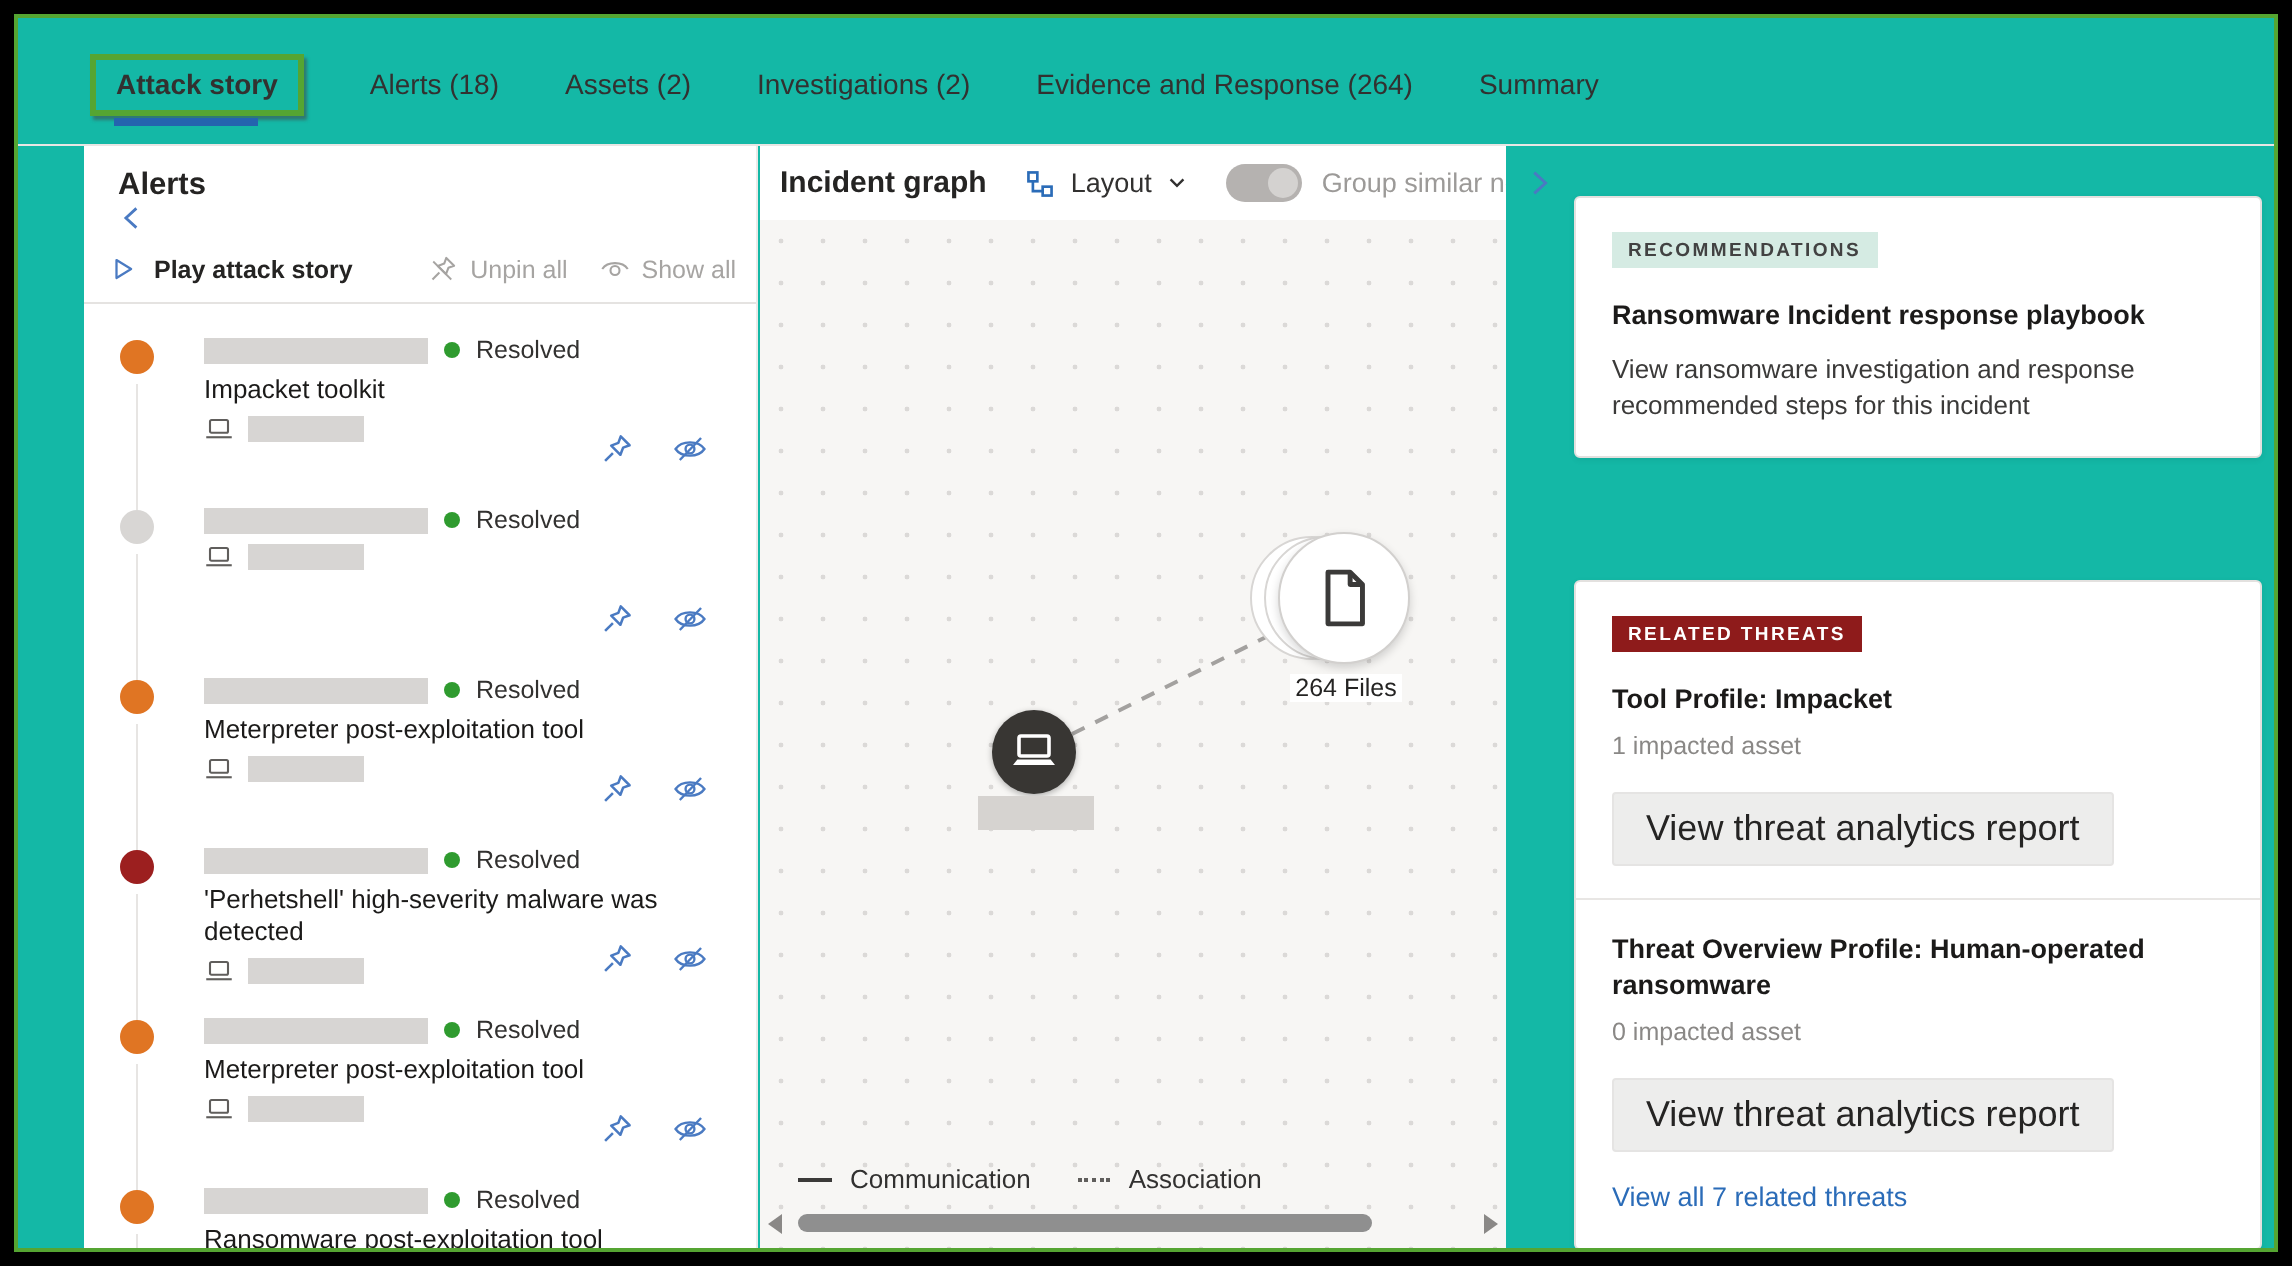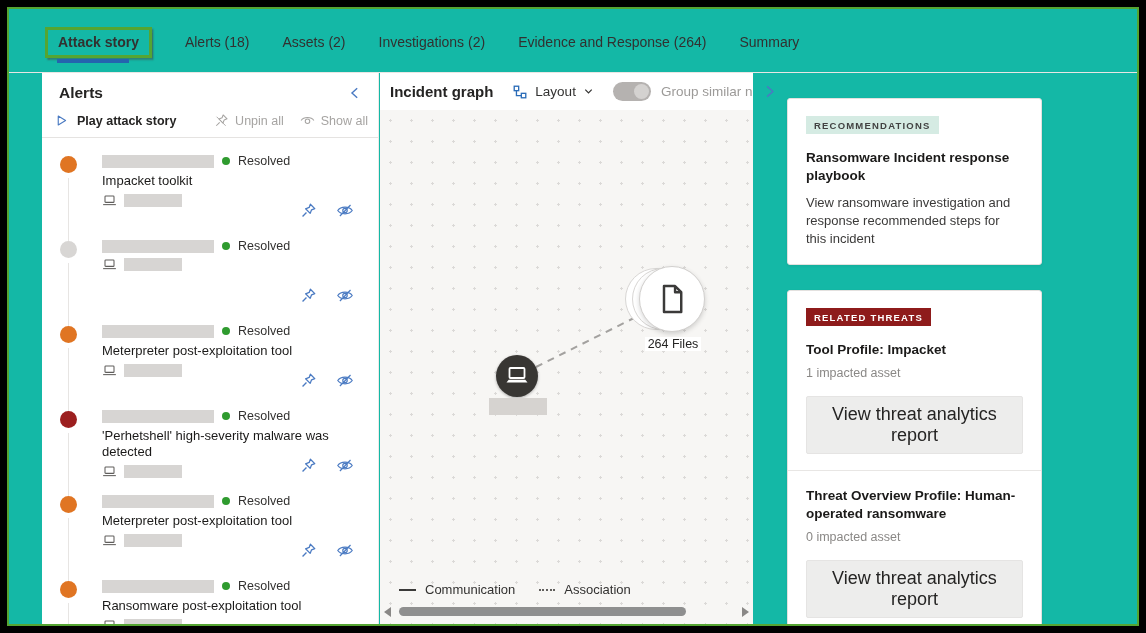--- a/index.html
+++ b/index.html
@@ -9,21 +9,21 @@
 
   
   .tabbar { position:absolute; top:10px; left:36px; right:0; height:46px; display:flex; align-items:center; gap:33px; font-size:14px; white-space:nowrap; }
   .tab { color:#323130; cursor:pointer; }
   .tab-selected-box { position:relative; border:3px solid #55a532; padding:4px 10px 5px; font-weight:bold; box-shadow:1.5px 2px 1.5px rgba(70,70,70,.55); }
   .tab-selected-box::after { content:''; position:absolute; left:9px; right:20px; bottom:-8px; height:4px; background:#2464ae; }
   .top-divider { position:absolute; top:63px; left:0; right:0; height:1px; background:#e8e6e4; }
 
   
   .alerts-panel { position:absolute; left:33px; top:64px; width:337px; bottom:0; border-right:1px solid #eceae8; background:#fff; overflow:hidden; }
-  .alerts-header { display:flex; align-items:center; justify-content:space-between; padding:11px 16px 7px 17px; }
+  .alerts-header { display:flex; align-items:flex-start; justify-content:space-between; padding:11px 16px 7px 17px;flex-direction:column; }
   .alerts-title { font-size:15.5px; font-weight:bold; color:#252423; }
   .alerts-toolbar { display:flex; align-items:center; justify-content:space-between; padding:4px 10px 9px 13px; border-bottom:1px solid #e5e3e1; }
   .tool-left { display:flex; align-items:center; gap:9px; font-size:12.5px; font-weight:bold; color:#252423; cursor:pointer; }
   .tool-right { display:flex; align-items:center; gap:16px; font-size:12.5px; color:#a6a4a2; }
   .tool-btn { display:flex; align-items:center; gap:6px; cursor:pointer; }
   .alert-list { padding-top:8px; }
   .alert-item { position:relative; height:85px; padding:8px 12px 0 18px; }
   .sev-dot { position:absolute; left:18px; top:10px; width:17px; height:17px; border-radius:50%; }
   .alert-item::before { content:''; position:absolute; left:26px; top:32px; bottom:-10px; width:1px; background:#e7e5e3; }
   .alert-content { margin-left:42px; }
@@ -62,21 +62,21 @@
   .line-dotted { width:16px; height:0; border-top:2px dotted #605e5c; }
   .hscroll { position:absolute; left:2px; right:2px; bottom:7px; height:11px; }
   .scroll-thumb { position:absolute; left:17px; top:1px; width:287px; height:9px; border-radius:5px; background:#8f8f8f; cursor:pointer; }
   .arr { position:absolute; top:1px; width:0; height:0; border-top:5px solid transparent; border-bottom:5px solid transparent; cursor:pointer; }
   .arr-left { left:2px; border-right:7px solid #8a8886; }
   .arr-right { right:2px; border-left:7px solid #8a8886; }
 
   .expand-chevron { position:absolute; left:753px; top:74px; color:#4a7ac2; cursor:pointer; }
 
   
-  .card { position:absolute; left:778px; width:255px; background:#fff; border:1px solid #e3e1df; border-radius:3px; box-shadow:0 1px 3px rgba(0,0,0,.07); padding:16px 18px; }
+  .card { position:absolute; left:778px; width:344px; background:#fff; border:1px solid #e3e1df; border-radius:3px; box-shadow:0 1px 3px rgba(0,0,0,.07); padding:16px 18px; }
   .card-rec { top:89px; }
   .card-threats { top:281px; }
   .badge { display:inline-block; font-size:9.5px; font-weight:bold; letter-spacing:1.2px; padding:4px 8px 3px; }
   .badge-rec { background:#d5ebe3; color:#424242; }
   .badge-threat { background:#8e1b1b; color:#fff; }
   .card-title { margin-top:15px; font-size:13.5px; font-weight:bold; color:#1b1a19; line-height:18px; }
   .card-desc { margin-top:9px; font-size:13px; color:#3b3a39; line-height:18px; }
   .btn { display:inline-block; margin-top:16px; background:#ededec; border:1px solid #e5e4e3; border-radius:2px; padding:7px 16px; font-size:13.5px; color:#252423; cursor:pointer; font-family:inherit; }
   .btn-bold { font-weight:normal; font-size:18px; }
   .impact { margin-top:7px; font-size:12.5px; color:#8a8886; }

